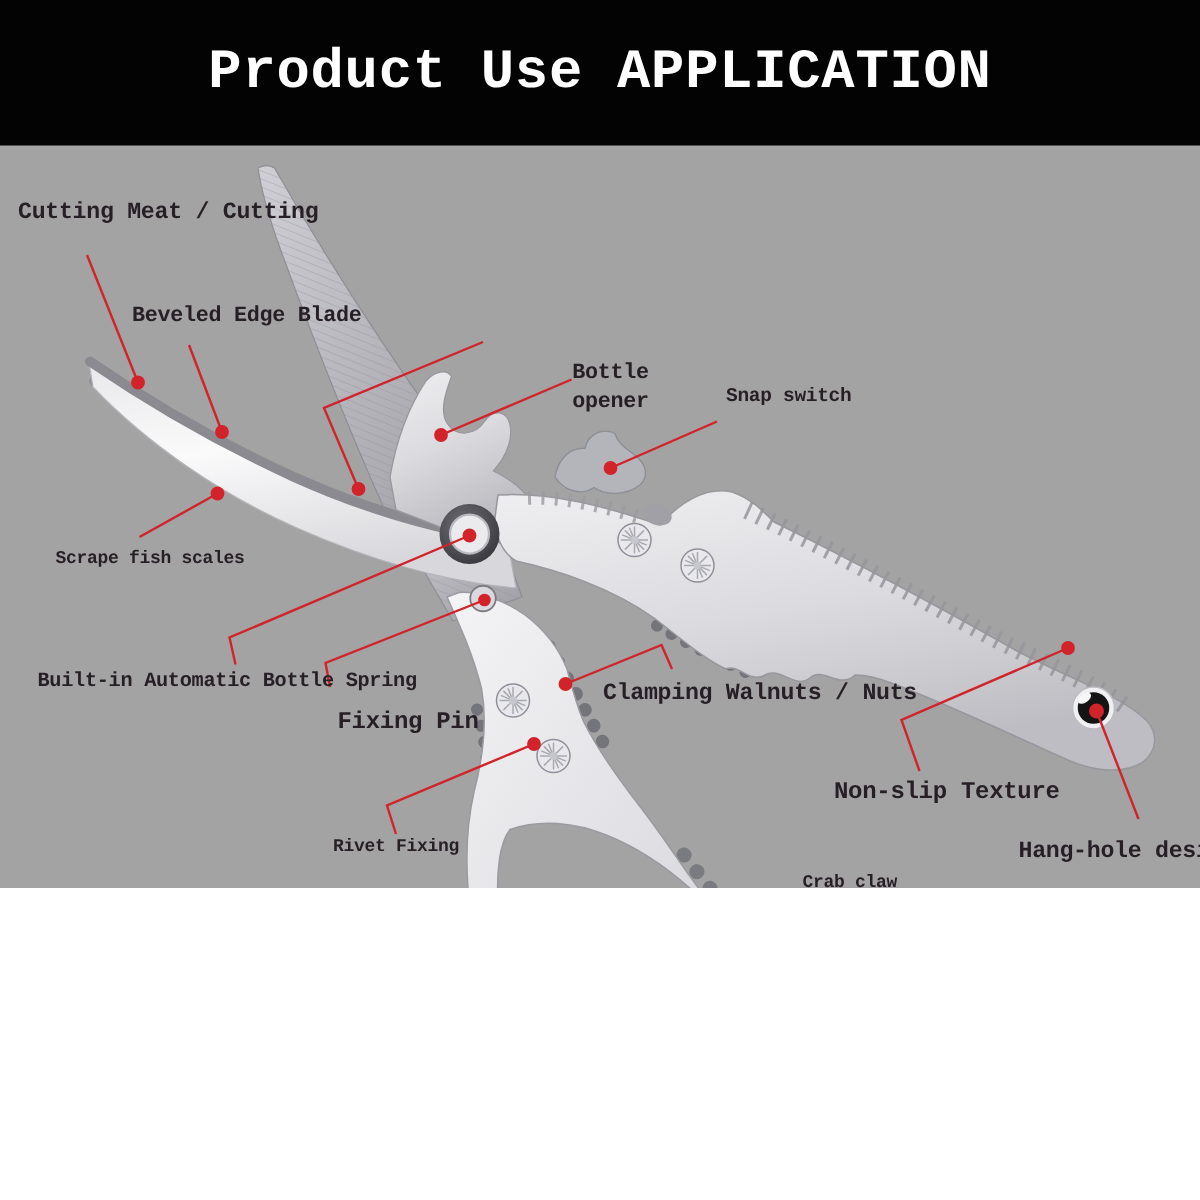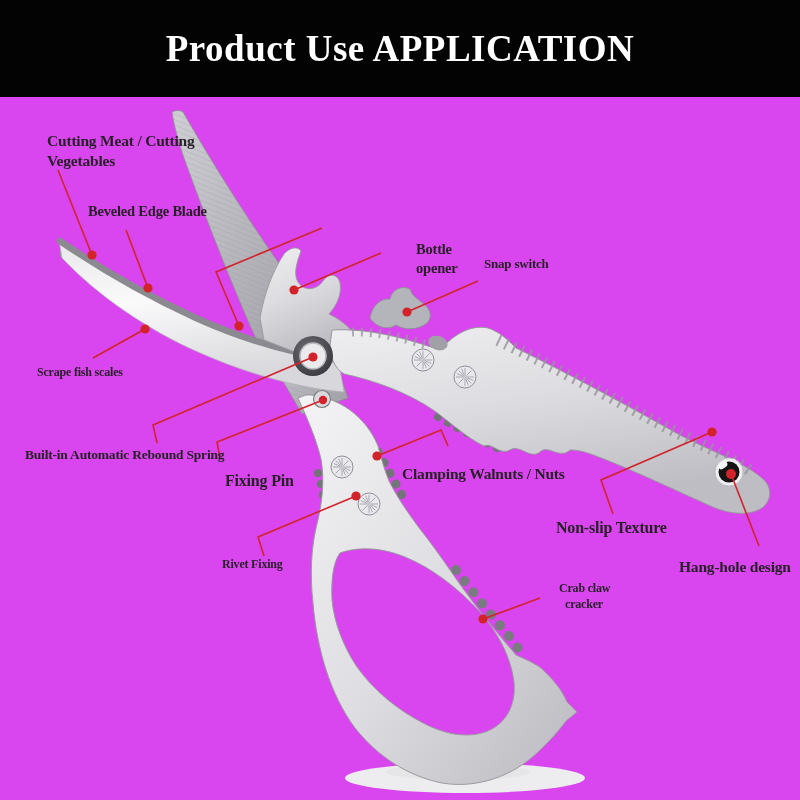--- a/index.html
+++ b/index.html
@@ -1,34 +1,34 @@
 <!DOCTYPE html>
 <html><head>
 <meta charset="utf-8">
 <style>
   html,body{margin:0;padding:0;background:#ffffff;}
-  #stage{position:relative;width:800px;height:800px;background:#d946ef;overflow:hidden;
-         font-family:Liberation Serif, serif;}
+  #stage{position:relative;width:800px;height:592px;background:#a3a3a3;overflow:hidden;
+         font-family:Liberation Mono, monospace;}
   .banner{position:absolute;left:0;top:0;width:800px;height:97px;background:#030303;
           display:flex;align-items:center;justify-content:center;}
   .banner h1{margin:0;color:#ffffff;font-size:37px;font-weight:bold;letter-spacing:0.5px;}
   .illus{position:absolute;left:0;top:0;width:800px;height:800px;}
   .lbl{position:absolute;color:#271f26;font-weight:bold;line-height:1.3;letter-spacing:-0.2px;white-space:nowrap;}
-  .lbl span{display:block;margin-left:35px;}
+  .lbl span{display:block;}
   .al-right{text-align:right;}
   .al-center{text-align:center;}
   .lbl-cutting-meat{left:12px;top:131px;font-size:15.5px;}
   .lbl-beveled{left:88px;top:202px;font-size:14.5px;}
   .lbl-chicken{left:273px;top:200px;width:160px;font-size:15px;}
   .lbl-bottle{left:381px;top:240px;width:52px;font-size:14.5px;}
   .lbl-snap{left:484px;top:256px;font-size:13px;}
   .lbl-scrape{left:37px;top:365px;font-size:12px;}
   .lbl-rebound{left:25px;top:446px;font-size:13.5px;}
   .lbl-fixingpin{left:197px;top:471px;font-size:16px;margin-left:28px;}
-  .lbl-clamping{left:402px;top:452px;font-size:15.5px;margin-top:12px;}
+  .lbl-clamping{left:402px;top:452px;font-size:15.5px;}
   .lbl-nonslip{left:556px;top:518px;font-size:16px;}
   .lbl-rivet{left:222px;top:557px;font-size:12px;}
   .lbl-hanghole{left:679px;top:557px;font-size:15.5px;}
   .lbl-crab{left:524px;top:581px;width:85px;font-size:12px;}
 </style>
 </head>
 <body>
 
 <div id="stage">
 
@@ -193,30 +193,29 @@
       <circle cx="377" cy="456" r="4.6"></circle>
       <circle cx="712" cy="432" r="4.6"></circle>
       <circle cx="356" cy="496" r="4.6"></circle>
       <circle cx="731" cy="474" r="5"></circle>
       <circle cx="483" cy="619" r="4.6"></circle>
     </g>
   </svg>
 
   <div class="lbl lbl-cutting-meat">
     <span>Cutting Meat / Cutting</span>
-    <span>Vegetables</span>
   </div>
   <div class="lbl lbl-beveled">Beveled Edge Blade</div>
   <div class="lbl lbl-bottle al-center">
     <span>Bottle</span>
     <span>opener</span>
   </div>
   <div class="lbl lbl-snap">Snap switch</div>
   <div class="lbl lbl-scrape">Scrape fish scales</div>
-  <div class="lbl lbl-rebound">Built-in Automatic Rebound Spring</div>
+  <div class="lbl lbl-rebound">Built-in Automatic Bottle Spring</div>
   <div class="lbl lbl-fixingpin">Fixing Pin</div>
   <div class="lbl lbl-clamping">Clamping Walnuts / Nuts</div>
   <div class="lbl lbl-nonslip">Non-slip Texture</div>
   <div class="lbl lbl-rivet">Rivet Fixing</div>
   <div class="lbl lbl-hanghole">Hang-hole design</div>
   <div class="lbl lbl-crab al-center">
     <span>Crab claw</span>
     <span>cracker</span>
   </div>
 

